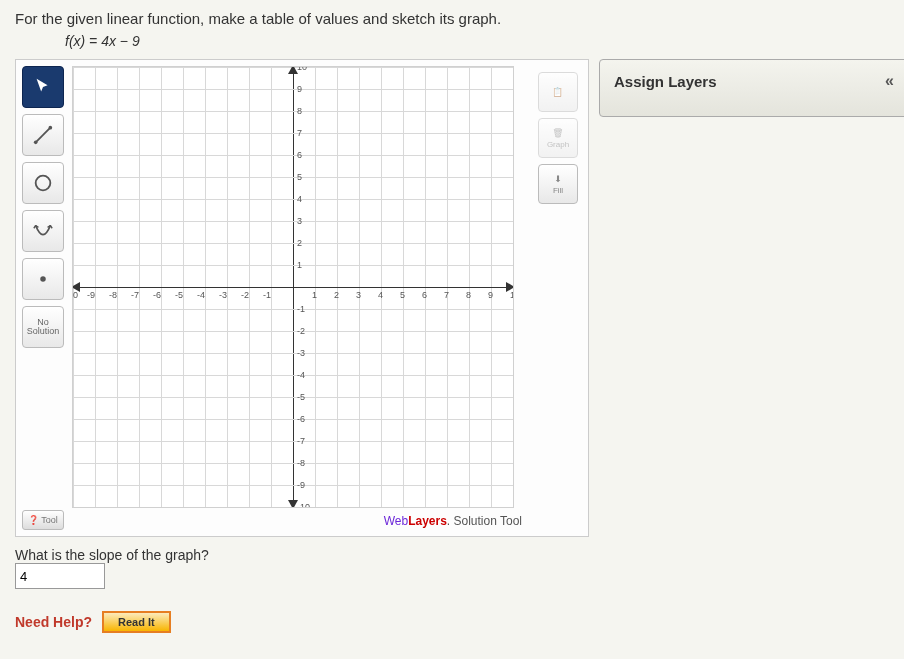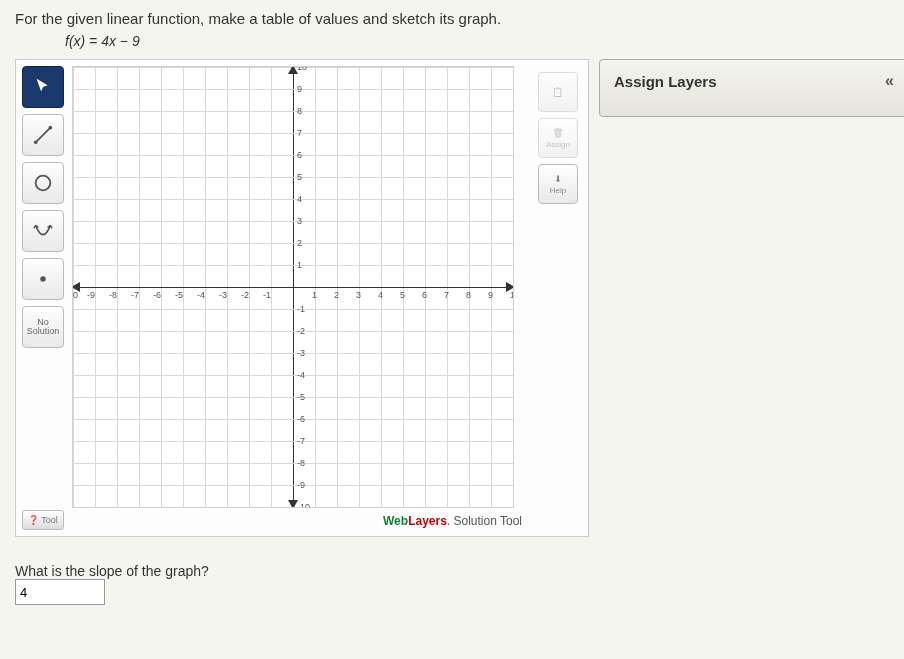--- a/index.html
+++ b/index.html
@@ -21,26 +21,26 @@
 .grid-line{position:absolute;background:#d8d8d8}
 .grid-line.v{width:1px;height:100%}
 .grid-line.h{height:1px;width:100%}
 .grid-line.axis{background:#333}
 .tick{position:absolute;font-size:9px;color:#555}
 .arrow{position:absolute;width:0;height:0}
 .side-tools{display:flex;flex-direction:column;gap:6px;width:44px;padding-top:6px}
 .side-btn{width:38px;height:38px;border:1px solid #bbb;border-radius:4px;background:linear-gradient(#fff,#e8e8e8);display:flex;flex-direction:column;align-items:center;justify-content:center;font-size:9px;color:#888;cursor:pointer}
 .side-btn .lbl{font-size:8px;margin-top:2px}
 .footer{text-align:right;font-size:12px;color:#555;padding:6px 10px 2px}
-.footer .wa1{color:#15803d;font-weight:bold}
+.footer .wa1{color:#6d28d9;font-weight:normal}
 .footer .wa2{color:#c00;font-weight:bold}
 .layers-panel{width:280px;border:1px solid #aaa;background:linear-gradient(#f4f4ee,#e4e4dc);border-radius:4px;padding:12px 14px;font-size:13px;color:#444;height:fit-content}
 .layers-head{display:flex;justify-content:space-between;align-items:center;font-weight:bold;font-size:15px;margin-bottom:14px;color:#333}
 .chev{font-size:16px;font-weight:bold;color:#555}
-.q2{margin-top:18px}
+.q2{margin-top:2px}
 .ans-input{width:80px;height:20px;border:1px solid #999;background:#fff;padding:2px 4px;font-size:13px}
 .need-help{margin-top:14px;display:flex;align-items:center;gap:10px}
 .need-help-label{color:#c0392b;font-weight:bold;font-size:14px}
 .read-btn{border:2px solid #e67e22;background:linear-gradient(#fceabb,#f8b500);font-size:11px;font-weight:bold;color:#333;padding:3px 14px;cursor:pointer}
 </style>
 </head>
 <body>
 
 <div class="edge-left"></div>
 <div class="page">
@@ -182,34 +182,38 @@
             <span class="wa1">Web</span><span class="wa2">Layers</span><span>. Solution Tool</span>
           </div>
         </div>
 
         <div class="side-tools">
           <div class="side-btn" style="opacity:.5">
             <span>📋</span>
           </div>
           <div class="side-btn" style="opacity:.5">
             <span>🗑</span>
-            <span class="lbl">Assign</span>
+            <span class="lbl">Graph</span>
           </div>
           <div class="side-btn">
             <span>⬇</span>
-            <span class="lbl">Help</span>
+            <span class="lbl">Fill</span>
           </div>
         </div>
       </div>
 
       <div class="q2">
         <div>What is the slope of the graph?</div>
         <input class="ans-input" value="4" style="">
       </div>
 
+      <div class="need-help">
+        <span class="need-help-label">Need Help?</span>
+        <button class="read-btn">Read It</button>
+      </div>
     </div>
 
     <div class="layers-panel">
       <div class="layers-head">
         <span>Assign Layers</span>
         <span class="chev">«</span>
       </div>
     </div>
   </div>
 </div>

